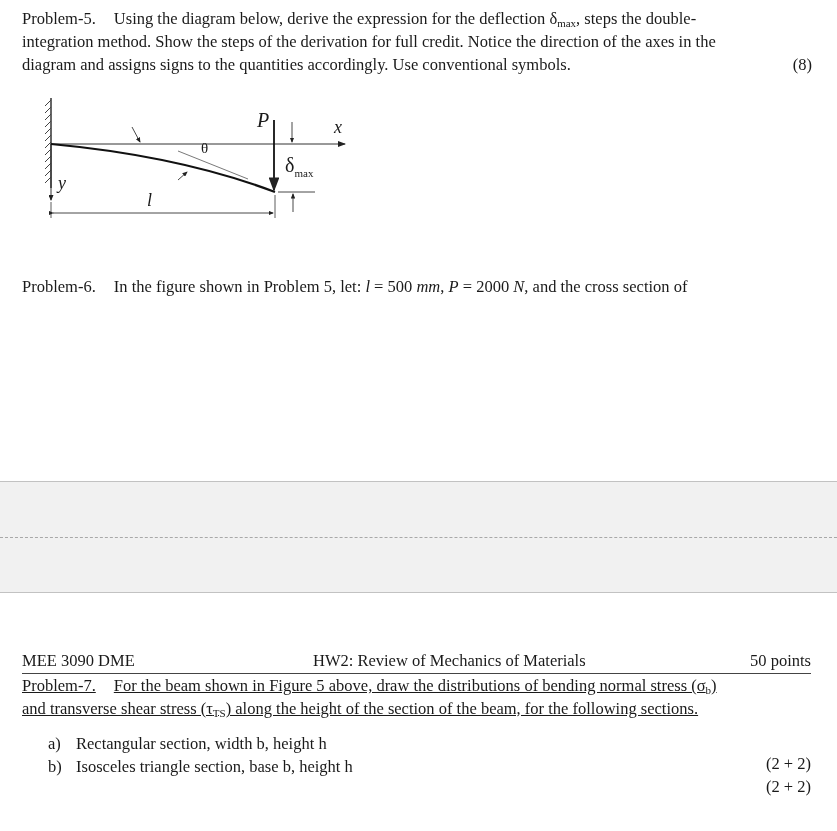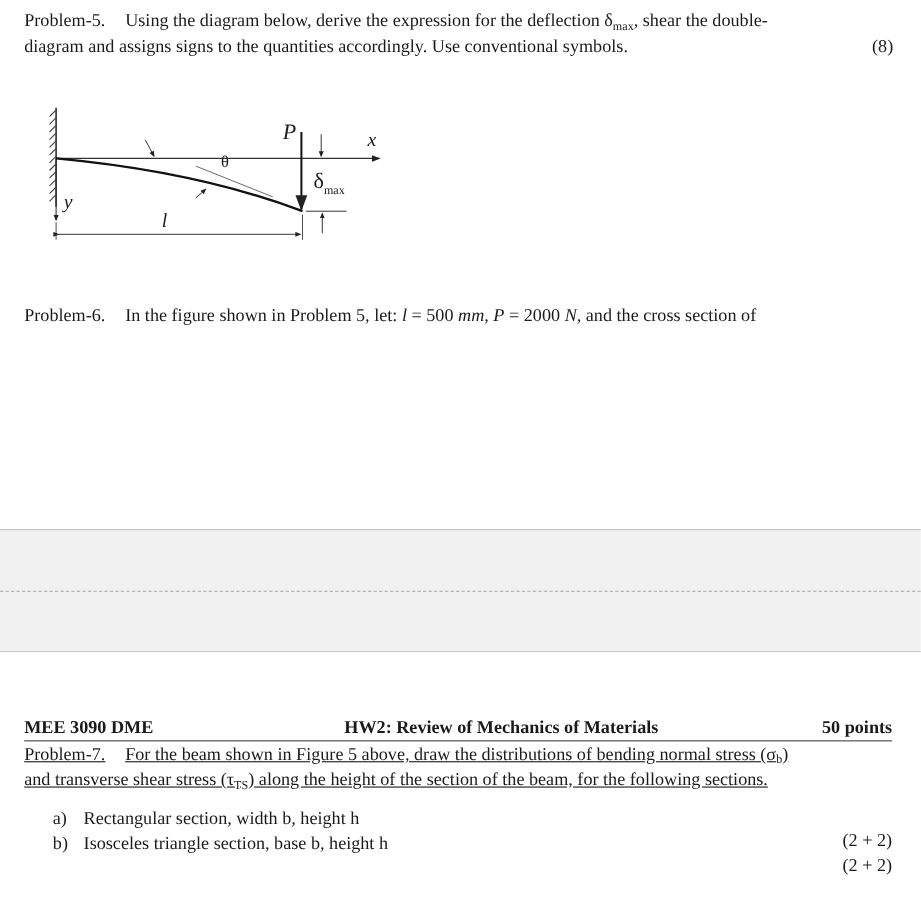--- a/index.html
+++ b/index.html
@@ -31,42 +31,43 @@
       border-top: 1px solid #c2c2c2; border-bottom: 1px solid #c2c2c2;
       box-sizing: border-box;
     }
     .dash {
       position: absolute; left: 0; top: 55px; width: 837px; height: 0;
       border-top: 1px dashed #a8a8a8;
     }
 
     .header {
       position: absolute; left: 22px; top: 651px; width: 789px; height: 22px;
-      border-bottom: 1px solid #444; font-size: 16.5px; font-weight: bold;
+      border-bottom: 1px solid #444; font-size: 16.5px;
     }
     .header span { position: absolute; top: 0; }
     .h-left { left: 0; }
     .h-mid { left: 291px; }
     .h-right { right: 0; }
 
     .p7 { top: 674px; text-decoration: underline; }
     .list { position: absolute; left: 48px; top: 732px; width: 763px; font-size: 16.5px; line-height: 23px; }
     .list-item { position: relative; height: 23px; white-space: nowrap; }
     .li-marker { display: inline-block; width: 28px; }
     .li-points { position: absolute; right: 0; top: 0; margin-top: 20px; }
   </style>
 </head>
 <body>
 
 <div class="page page-top"></div>
 
 <div class="para p5">
   <span class="line">
-    <span>Problem-5.</span><span class="gap"></span><span>Using the diagram below, derive the expression for the deflection δ</span><sub class="s">max</sub><span>, shear the double-</span>
+    <span>Problem-5.</span><span class="gap"></span><span>Using the diagram below, derive the expression for the deflection δ</span><sub class="s">max</sub><span>, steps the double-</span>
   </span>
+  <span class="line">integration method.  Show the steps of the derivation for full credit.  Notice the direction of the axes in the</span>
   <span class="line">
     <span>diagram and assigns signs to the quantities accordingly.  Use conventional symbols.</span>
     <span class="pnum">(8)</span>
   </span>
 </div>
 
 <div class="figure">
   <svg width="340" height="140" viewBox="0 0 340 140" xmlns="http://www.w3.org/2000/svg">
     <defs>
       <marker id="ah" markerWidth="8" markerHeight="6" refX="7" refY="3" orient="auto">

